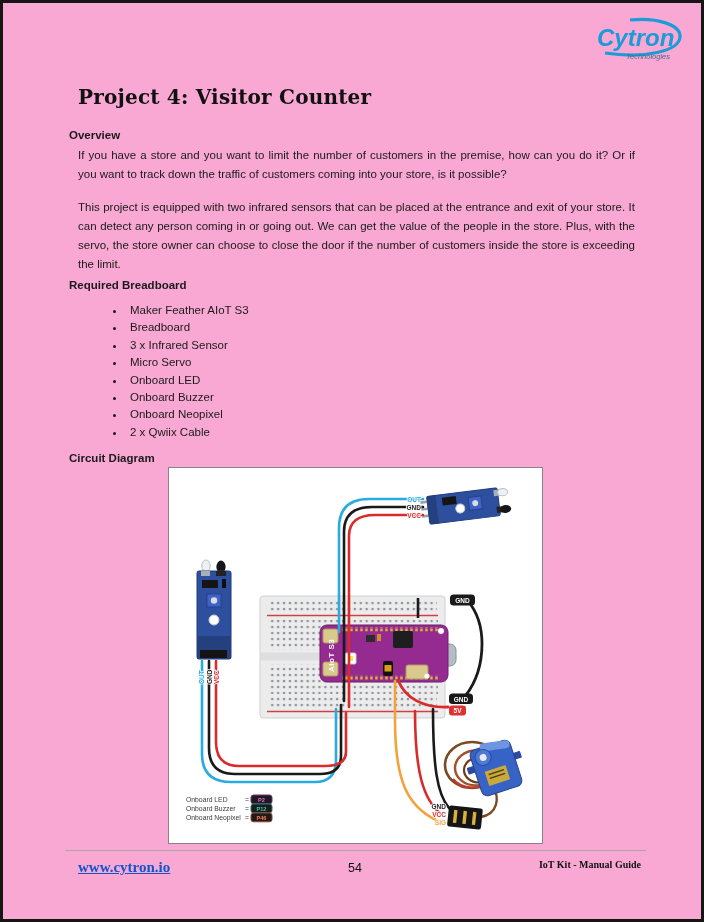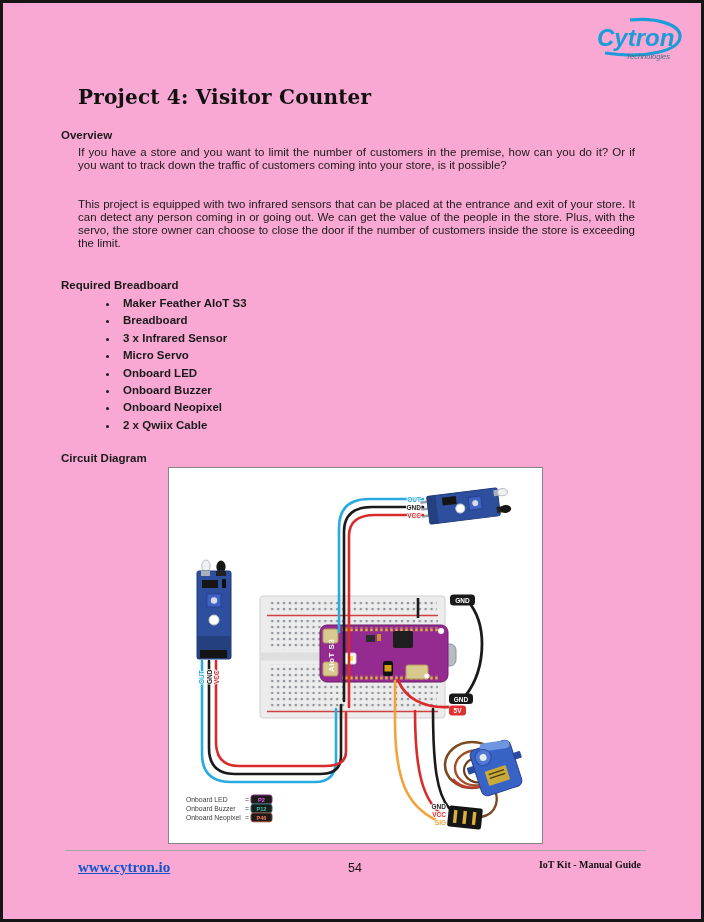--- a/index.html
+++ b/index.html
@@ -10,25 +10,25 @@
     font-family:"Liberation Sans", sans-serif; color:#1a1a1a;
   }
   .abs { position:absolute; }
 
   
   .logo-wrap { left:572px; top:12px; width:110px; height:52px; }
 
   
   .doc-title { left:75px; top:82px; font-family:"DejaVu Serif", "Liberation Serif", serif;
     font-size:20px; font-weight:bold; color:#111; letter-spacing:0.2px; }
-  .sec-heading { left:58px; font-size:11.5px; font-weight:bold; }
-  .para { left:75px; width:557px; font-size:11.5px; line-height:13px; text-align:justify; }
-
-  ul.components { left:97px; top:291px; width:400px; margin:1px; padding:0 0 0 18px;
-    font-size:11.5px; line-height:17.4px; position:absolute;font-weight:bold; }
+  .sec-heading { left:66px; font-size:11.5px; font-weight:bold; }
+  .para { left:75px; width:557px; font-size:11.5px; line-height:19px; text-align:justify; }
+
+  ul.components { left:97px; top:291px; width:400px; margin:8px; padding:0 0 0 18px;
+    font-size:11.5px; line-height:17.4px; position:absolute; }
   ul.components li { padding-left:4px; }
 
   
   .diagram-box { left:165px; top:464px; width:375px; height:377px;
     border:1px solid #858585; background:#fff; }
   .diagram-svg { width:373px; height:375px; display:block; }
 
   
   text { font-family:"Liberation Sans", sans-serif; }
   .pin-label { font-size:6.5px; font-weight:bold; paint-order:stroke; stroke:#ffffff; stroke-width:1.6px; }

